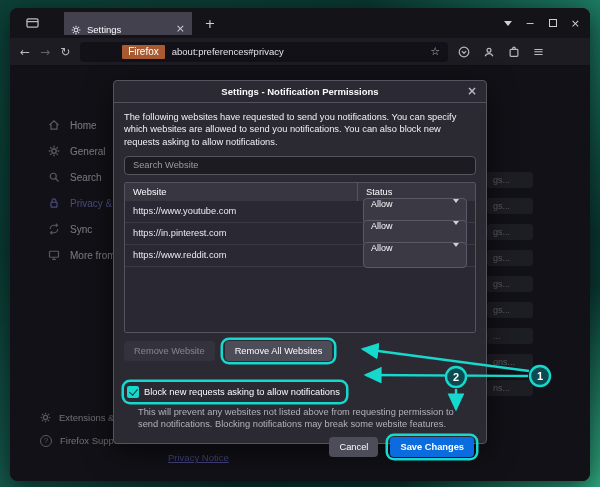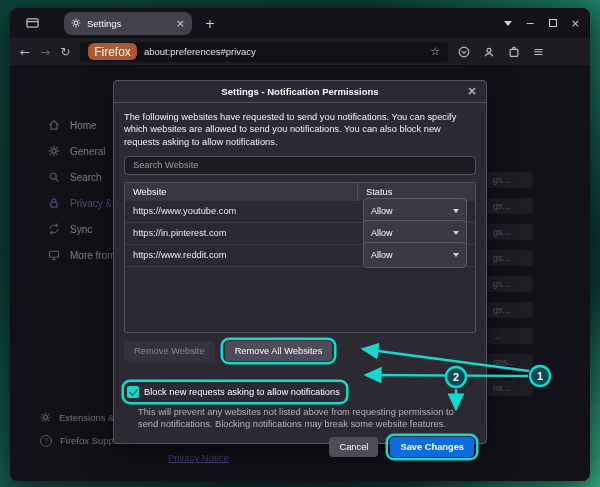--- a/index.html
+++ b/index.html
@@ -26,39 +26,39 @@
     background: #1c1b22; border-radius: 8px; overflow: hidden;
     box-shadow: 0 6px 24px rgba(0,0,0,.55);
   }
   .tabbar {
     height: 30px; background: #141317; display: flex; align-items: center;
     padding: 0 10px;
   }
   .fxview { width: 24px; height: 22px; border-radius: 4px; display: flex; align-items: center; justify-content: center; color: #b9b9c1; }
   .tab {
     margin-left: 20px; width: 128px; height: 23px; background: #42414d;
-    border-radius: 8px; display: flex; align-items: center; gap: 6px;
+    border-radius: 0; display: flex; align-items: flex-end; gap: 6px;
     padding: 0 7px; font-size: 9.5px; color: #fbfbfe;
   }
   .tab .ticon { display: flex; color: #d6d6dd; }
   .tab .tlabel { flex: 1; white-space: nowrap; overflow: hidden; }
   .tab .tclose { color: #cfcfd8; font-size: 11px; }
   .newtab { margin-left: 8px; color: #cfcfd8; font-size: 13px; width: 20px; text-align: center; }
   .winctrls { margin-left: auto; display: flex; align-items: center; gap: 14px; color: #cfcfd8; font-size: 11px; }
   .chev-down { width: 0; height: 0; border-left: 4px solid transparent; border-right: 4px solid transparent; border-top: 5px solid #cfcfd8; display: inline-block; }
   .maxbox { width: 8px; height: 8px; border: 1.2px solid #cfcfd8; display: inline-block; }
 
   .navbar { height: 28px; background: #1d1c22; display: flex; align-items: center; padding: 0 10px; gap: 10px; border-bottom: 1px solid #0f0e13; }
   .navbtn { color: #b9b9c1; font-size: 12px; line-height: 1; }
   .navbtn.dim { opacity: .45; }
   .urlbar {
     flex: 1; height: 20px; background: #121118; border-radius: 4px;
     display: flex; align-items: center; gap: 7px; padding: 0 8px; max-width: 368px;
   }
-  .urlbadge { background: var(--firefox_badge, #a85a32); color: #fff; font-size: 12px; padding: 1.5px 6px; border-radius: 6px; }
+  .urlbadge { background: var(--firefox_badge, #a85a32); color: #fff; font-size: 10px; padding: 1.5px 6px; border-radius: 1px; margin-left: 34px; }
   .urltext { flex: 1; font-size: 9.5px; color: #e2e2e8; white-space: nowrap; overflow: hidden; }
   .urlstar { color: #b9b9c1; font-size: 11px; }
   .toolicons { display: flex; align-items: center; gap: 13px; color: #b9b9c1; }
   .toolicons svg { display: block; }
   .menu-glyph { font-size: 13px; }
 
   
   .content { position: absolute; left: 0; top: 58px; width: 580px; height: 415px; background: #1c1b22; }
   .sidebar { position: absolute; left: 38px; top: 50px; display: flex; flex-direction: column; gap: 8px; }
   .side-item { display: flex; align-items: center; gap: 10px; height: 18px; font-size: 10px; color: #e6e6ec; }
@@ -96,21 +96,21 @@
   .thead { display: flex; background: #383741; height: 18px; align-items: center; font-size: 9.3px; color: #fbfbfe; flex: none; }
   .th-site { flex: 1; padding: 0 8px; }
   .th-status { width: 118px; border-left: 1px solid #54535e; height: 100%; display: flex; align-items: center; padding: 0 8px; position: relative; }
   .sort-up { position: absolute; right: 6px; width: 0; height: 0; border-left: 4px solid transparent; border-right: 4px solid transparent; border-bottom: 5px solid #c6c6cе; border-bottom-color: #c6c6ce; }
   .trow { display: flex; align-items: center; height: 22px; border-bottom: 1px solid #3a3944; font-size: 9.3px; flex: none; }
   .td-site { flex: 1; padding: 0 8px; color: #e9e9ee; white-space: nowrap; overflow: hidden; }
   .td-status { width: 118px; padding: 0 6px; }
   .dd {
     width: 104px; height: 26px; background: #3a3944; border: 1px solid #5a5965;
     border-radius: 4px; color: #fbfbfe; font-size: 9px; font-family: inherit;
-    display: flex; align-items: center; padding: 0 7px;
+    display: flex; align-items: flex-start; padding: 0 7px;
   }
   .dd .ddlabel { flex: 1; text-align: left; }
   .dd-chev { width: 0; height: 0; border-left: 3.5px solid transparent; border-right: 3.5px solid transparent; border-top: 4px solid #cfcfd8; }
   .tfill { flex: 1; }
 
   .btn {
     height: 20px; border: none; border-radius: 4px; background: #4d4c59;
     color: #fbfbfe; font-size: 9.3px; font-family: inherit; padding: 0 10px;
   }
   .btn.disabled { background: rgba(58,57,68,.6); color: rgba(251,251,254,.4); }

